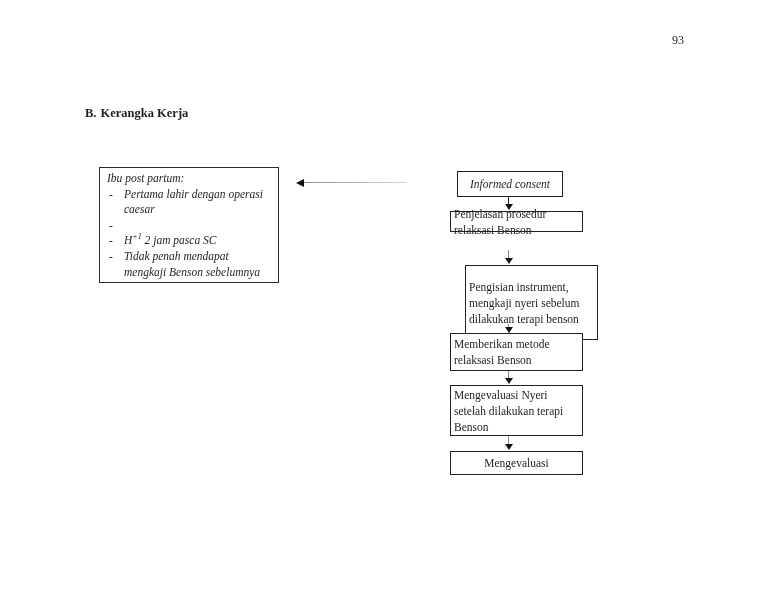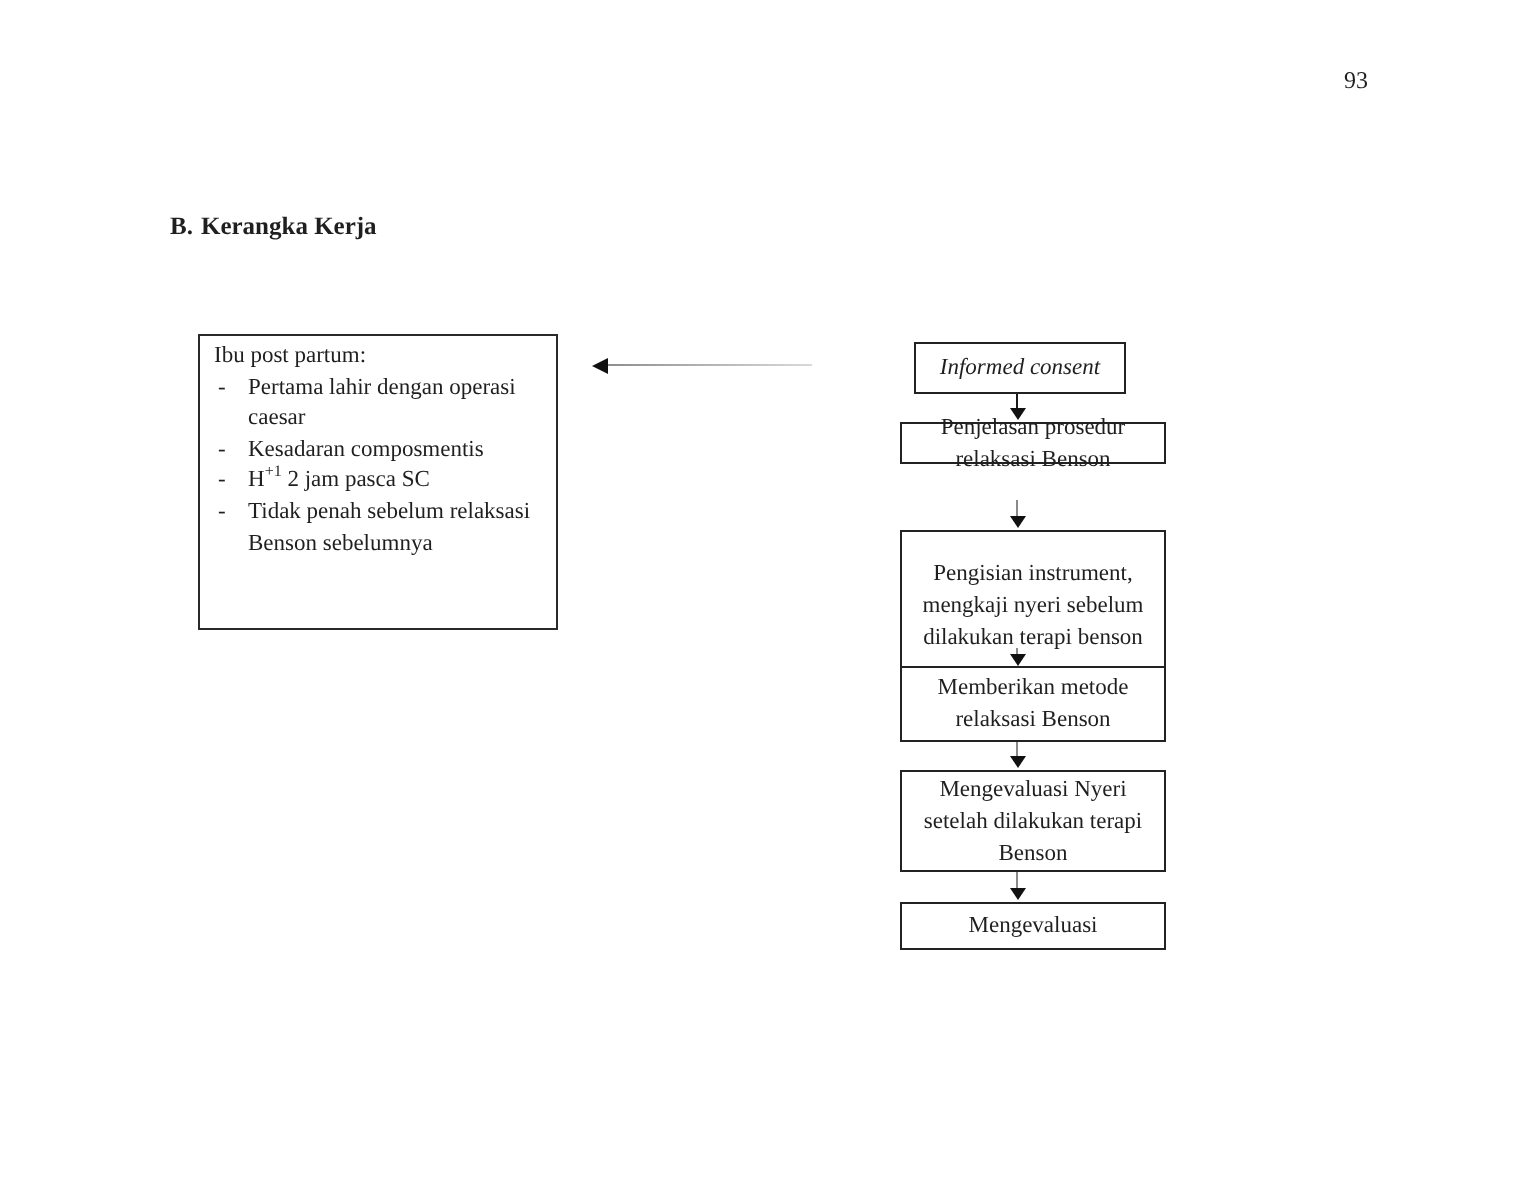--- a/index.html
+++ b/index.html
@@ -42,26 +42,27 @@
     white-space: nowrap;
   }
   .figure-caption .ital { font-style: italic; }
 
   
   .criteria-box {
     position: absolute;
     left: 99px;
     top: 167px;
     width: 180px;
-    height: 148px;
+    height: 116px;
     box-sizing: border-box;
     border: 1px solid #2a2a2a;
     padding: 3px 6px 2px 7px;
     font-size: 11.5px;
     line-height: 15.6px;
+    font-style: italic;
   }
   .criteria-title { margin: 0; }
   .criteria-item {
     display: flex;
   }
   .criteria-item .marker {
     width: 8px;
     flex: 0 0 8px;
     margin-left: 2px;
   }
@@ -97,32 +98,31 @@
   .flowbox {
     position: absolute;
     left: 450px;
     width: 133px;
     box-sizing: border-box;
     border: 1px solid #222222;
     background: #ffffff;
     display: flex;
     align-items: center;
     justify-content: center;
-    text-align: center;
     font-size: 11.5px;
     line-height: 16px;
     padding: 1px 3px;
   }
   .flow-step-1 {
     left: 457px; width: 106px;
     top: 171px; height: 26px;
     font-style: italic;
   }
   .flow-step-2 { top: 211px; height: 21px; }
-  .flow-step-3 { top: 265px; height: 75px; }
+  .flow-step-3 { top: 265px; height: 75px; margin-left: 15px; }
   .flow-step-4 { top: 333px; height: 38px; }
   .flow-step-5 { top: 385px; height: 51px; }
   .flow-step-6 { top: 451px; height: 24px; }
 
   .v-arrow {
     position: absolute;
     left: 504px;
     width: 9px;
     display: flex;
     flex-direction: column;
@@ -159,29 +159,28 @@
 
 
   <div class="criteria-box">
     <div class="criteria-title">Ibu post partum:</div>
     <div class="criteria-item">
       <span class="marker">-</span>
       <span class="itext">Pertama lahir dengan operasi caesar</span>
     </div>
     <div class="criteria-item">
       <span class="marker">-</span>
-      <span class="itext">Kesadaran composmentis</span>
     </div>
     <div class="criteria-item">
       <span class="marker">-</span>
       <span class="itext"><span>H</span><sup>+1</sup><span> 2 jam pasca SC</span></span>
     </div>
     <div class="criteria-item">
       <span class="marker">-</span>
-      <span class="itext">Tidak penah sebelum relaksasi Benson sebelumnya</span>
+      <span class="itext">Tidak penah mendapat mengkaji Benson sebelumnya</span>
     </div>
   </div>
 
   <div class="h-connector">
     <span class="head-left"></span>
     <span class="hline"></span>
   </div>
 
   <div class="flowbox flow-step-1">Informed consent</div>
   <div class="flowbox flow-step-2">Penjelasan prosedur relaksasi Benson</div>

